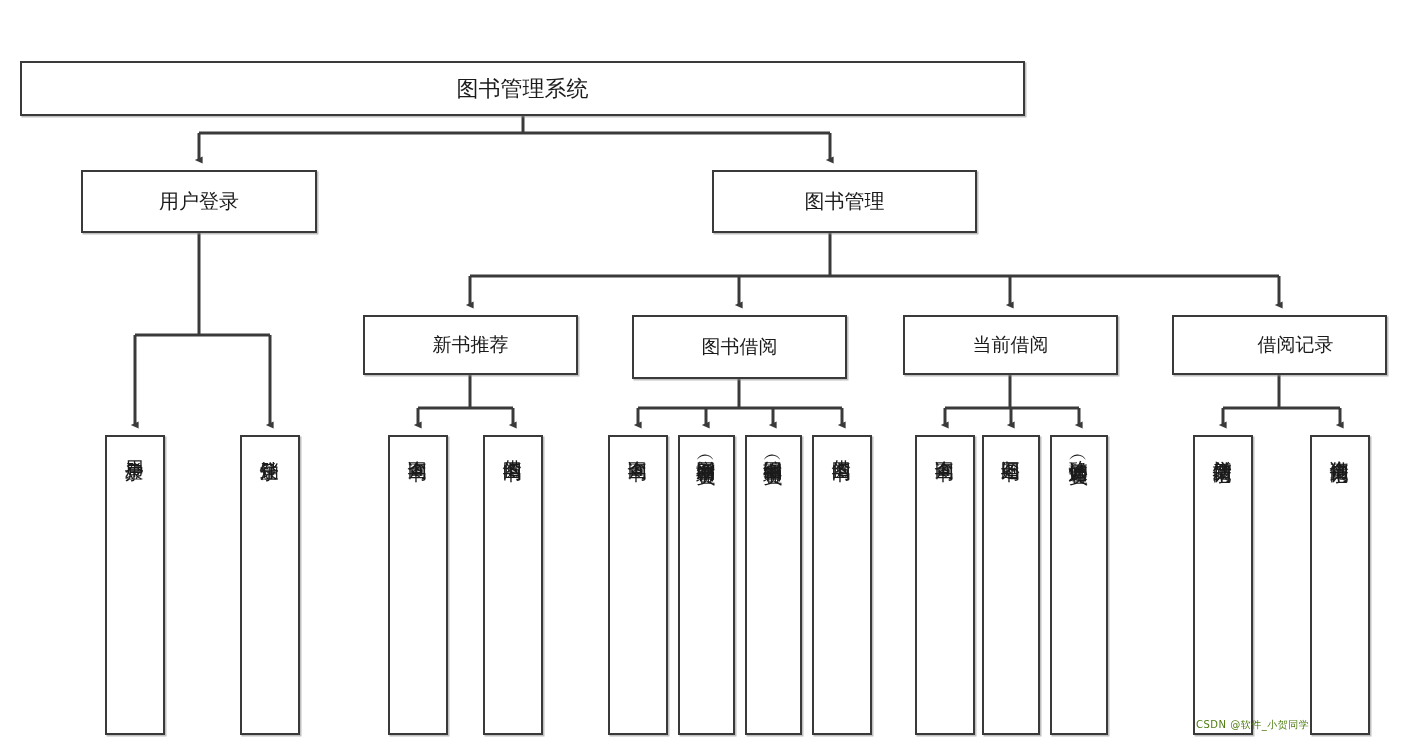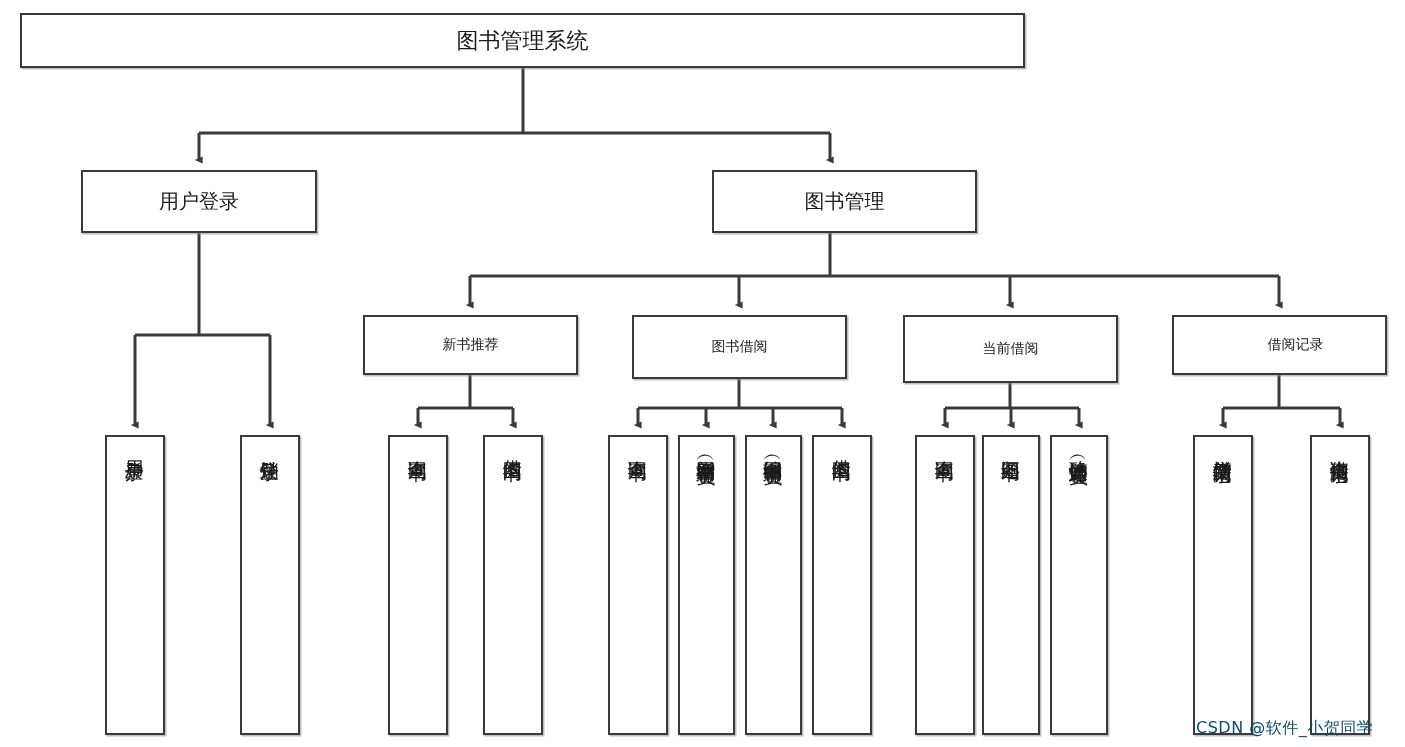--- a/index.html
+++ b/index.html
@@ -30,46 +30,47 @@
     border: 2px solid #3a3a3a;
     background: #ffffff;
     display: flex;
     align-items: center;
     justify-content: center;
     color: #1b1b1b;
     box-shadow: 1.5px 1.5px 0 0 rgba(140,140,140,0.55);
   }
   .node.root {
     font-size: 22px;
+    margin-top: 48px;
   }
   .node.level2 {
     font-size: 20px;
   }
   .node.level3 {
-    font-size: 14px;
+    font-size: 19px;
     text-align: right;
   }
   .node.leaf {
     align-items: flex-start;
     justify-content: center;
     padding-top: 8px;
   }
   .vtext {
     writing-mode: vertical-rl;
     text-orientation: upright;
     font-size: 19px;
     line-height: 1.28;
     letter-spacing: 1px;
     white-space: nowrap;
     color: #1b1b1b;
   }
   .watermark {
     position: absolute;
-    font-size: 16px;
-    color: #0c4a6e;
+    font-size: 10px;
+    color: #4d7c0f;
     white-space: nowrap;
     letter-spacing: 0.5px;
   }
 </style>
 </head>
 <body>
 
 <div id="canvas">
 
   <svg class="connectors" viewBox="0 0 1405 747" xmlns="http://www.w3.org/2000/svg">
@@ -132,21 +133,21 @@
   <div class="node level2" style="left:712px; top:170px; width:265px; height:63px;">
     <span>图书管理</span>
   </div>
 
   <div class="node level3" style="left:363px; top:315px; width:215px; height:60px;">
     <span>新书推荐</span>
   </div>
   <div class="node level3" style="left:632px; top:315px; width:215px; height:64px;">
     <span>图书借阅</span>
   </div>
-  <div class="node level3" style="left:903px; top:315px; width:215px; height:68px;">
+  <div class="node level3" style="left:903px; top:315px; width:215px; height:60px;">
     <span>当前借阅</span>
   </div>
   <div class="node level3" style="left:1172px; top:315px; width:215px; height:60px;padding-left:32px;">
     <span>借阅记录</span>
   </div>
 
   <div class="node leaf" style="left:105px; top:435px; width:60px; height:300px;">
     <span class="vtext">用户登录</span>
   </div>
   <div class="node leaf" style="left:240px; top:435px; width:60px; height:300px;">

